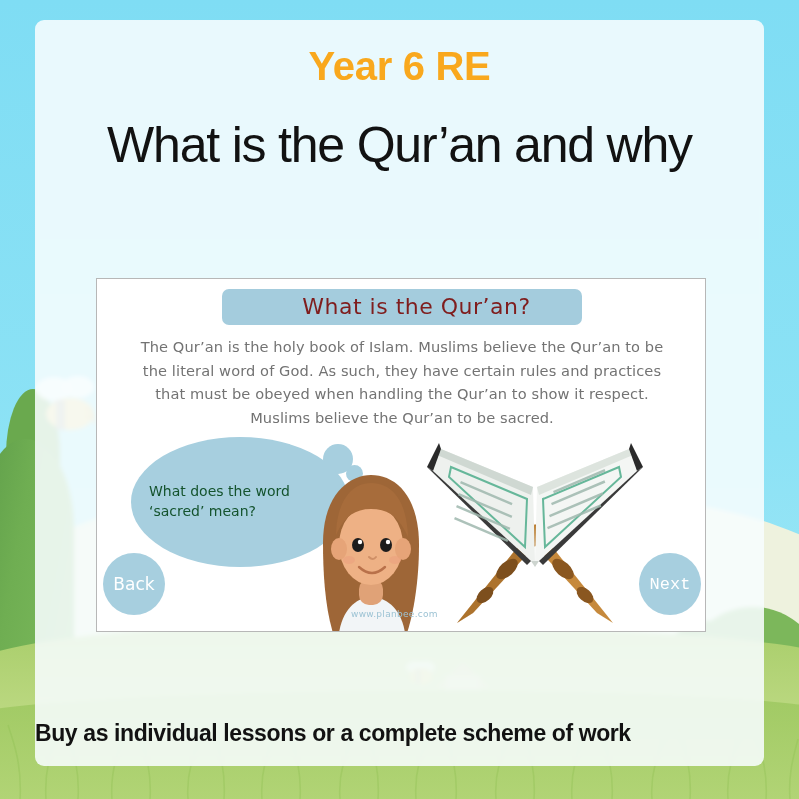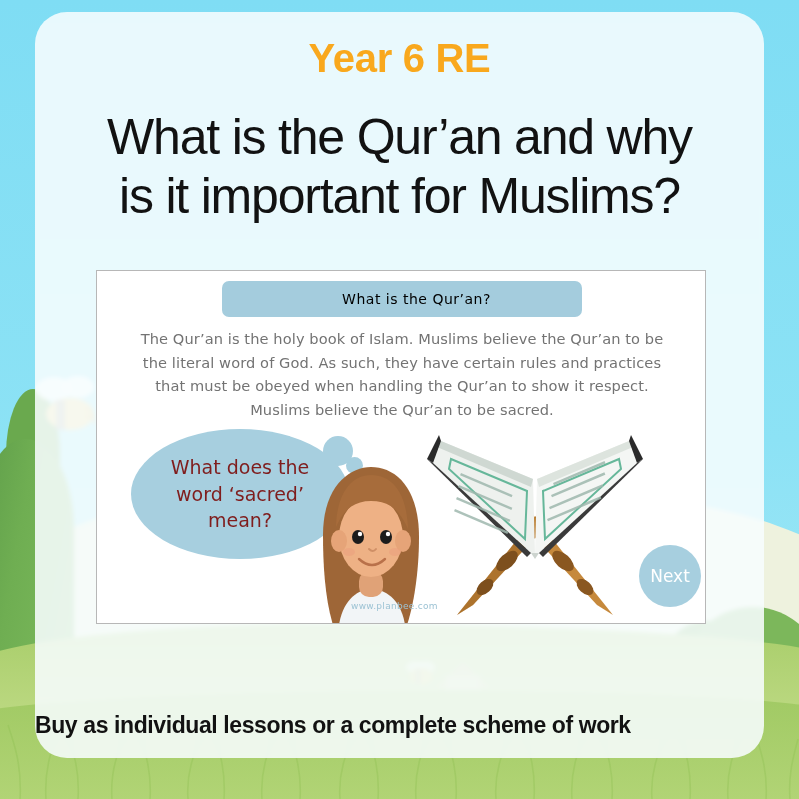--- a/index.html
+++ b/index.html
@@ -128,25 +128,25 @@
     top: 648px;
     width: 62px;
     height: 44px;
     opacity: .5;
   }
 
   
   #card {
     position: absolute;
     left: 35px;
-    top: 12px;
+    top: 20px;
     width: 729px;
     height: 746px;
     background: rgba(247, 253, 254, 0.88);
-    border-radius: 32px;
+    border-radius: 9px;
     backdrop-filter: blur(2px);
   }
 
   
   #year-label {
     position: absolute;
     left: 0; top: 24px;
     width: 100%;
     text-align: center;
     font-size: 40px;
@@ -181,22 +181,22 @@
   }
 
   #slide-banner {
     position: absolute;
     left: 125px;
     top: 10px;
     width: 360px;
     height: 36px;
     background: #a4ccdd;
     border-radius: 7px;
-    color: #000000;
-    font-size: 14px;
+    color: #7f1d1d;
+    font-size: 22px;
     line-height: 36px;
     text-align: center;
     letter-spacing: .5px;
     padding-left: 29px;
   }
 
   #slide-body {
     position: absolute;
     left: 34px;
     top: 56px;
@@ -210,26 +210,25 @@
 
   
   #bubble {
     position: absolute;
     left: 34px;
     top: 158px;
     width: 218px;
     height: 130px;
     background: #a7cfdf;
     border-radius: 50%;
-    color: #7f1d1d;
+    color: #14532d;
     display: flex;
     align-items: center;
     justify-content: center;
-    text-align: center;
-    font-size: 19px;
+    font-size: 14px;
     line-height: 1.42;
     padding: 0 18px;
   }
   .bubble-dot {
     position: absolute;
     background: #a7cfdf;
     border-radius: 50%;
   }
   #bubble-dot-1 { left: 226px; top: 165px; width: 30px; height: 30px; }
   #bubble-dot-2 { left: 249px; top: 186px; width: 17px; height: 17px; }
@@ -244,21 +243,21 @@
     color: #ffffff;
     font-size: 17px;
     display: flex;
     align-items: center;
     justify-content: center;
     cursor: pointer;
     border: none;
     font-family: "DejaVu Sans", sans-serif;
   }
   #btn-back { left: 6px;  top: 274px; }
-  #btn-next { left: 542px; top: 274px; }
+  #btn-next { left: 542px; top: 274px; font-family: Liberation Mono, monospace; }
 
   
   #girl {
     position: absolute;
     left: 206px;
     top: 186px;
     width: 130px;
     height: 168px;
   }
 
@@ -367,21 +366,20 @@
     <path d="M56 36 q8 4 8 10" stroke="#e0b45c" stroke-width="2" fill="none"></path>
     <path d="M56 44 q9 2 10 8" stroke="#e0b45c" stroke-width="2" fill="none"></path>
   </svg>
 
   <div id="card">
 
     <div id="year-label">Year 6 RE</div>
 
     <div id="main-title">
       <div>What is the Qur’an and why</div>
-      <div>is it important for Muslims?</div>
     </div>
 
     <div id="slide">
 
       <div id="slide-banner">What is the Qur’an?</div>
 
       <div id="slide-body">The Qur’an is the holy book of Islam. Muslims believe the Qur’an to be the literal word of God. As such, they have certain rules and practices that must be obeyed when handling the Qur’an to show it respect. Muslims believe the Qur’an to be sacred.</div>
 
       <div class="bubble-dot" id="bubble-dot-2"></div>
       <div class="bubble-dot" id="bubble-dot-1"></div>
@@ -452,20 +450,21 @@
           <rect x="136" y="76" width="58" height="2.5" transform="rotate(-23 136 76)"></rect>
           <rect x="134" y="88" width="58" height="2.5" transform="rotate(-23 134 88)"></rect>
           <rect x="132" y="100" width="58" height="2.5" transform="rotate(-23 132 100)"></rect>
         </g>
 
         <path d="M116 134 L120 140 L124 134 Z" fill="#cdd4cf"></path>
       </svg>
 
       <div id="watermark">www.planbee.com</div>
 
+      <button class="nav-btn" id="btn-back">Back</button>
 
       <button class="nav-btn" id="btn-next">Next</button>
     </div>
 
 
     <div id="buy-label">Buy as individual lessons or a complete scheme of work</div>
   </div>
 </div>
 
 </body></html>

